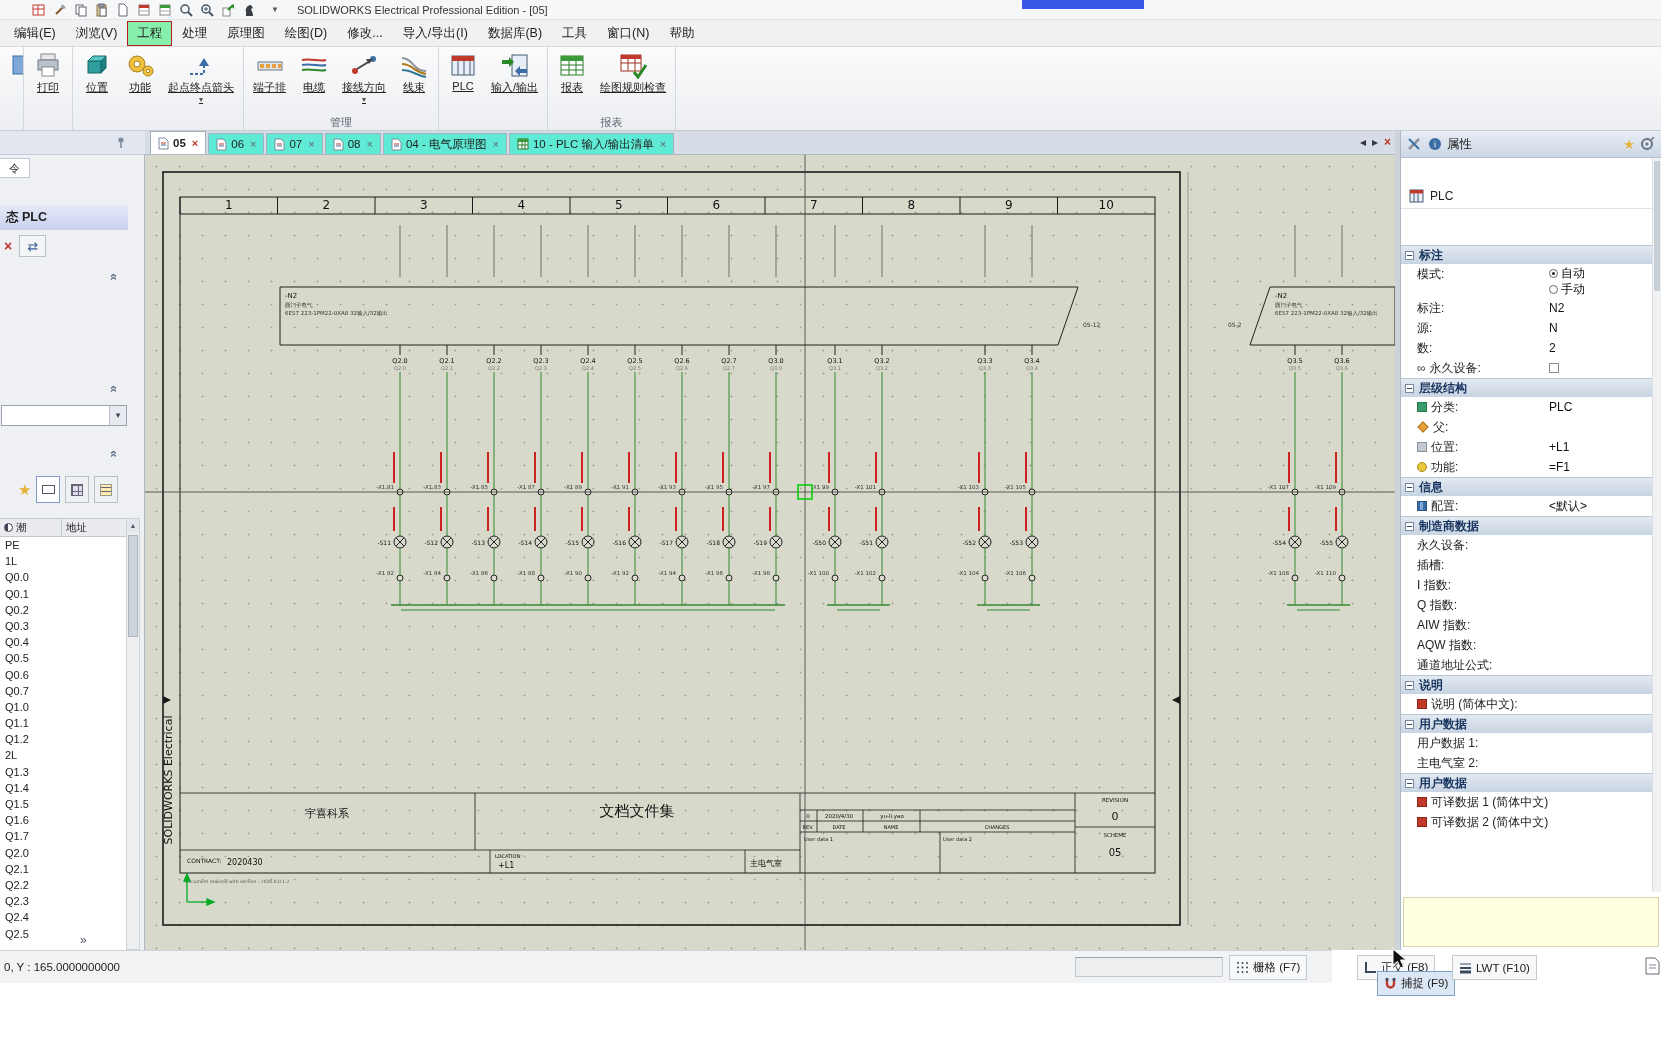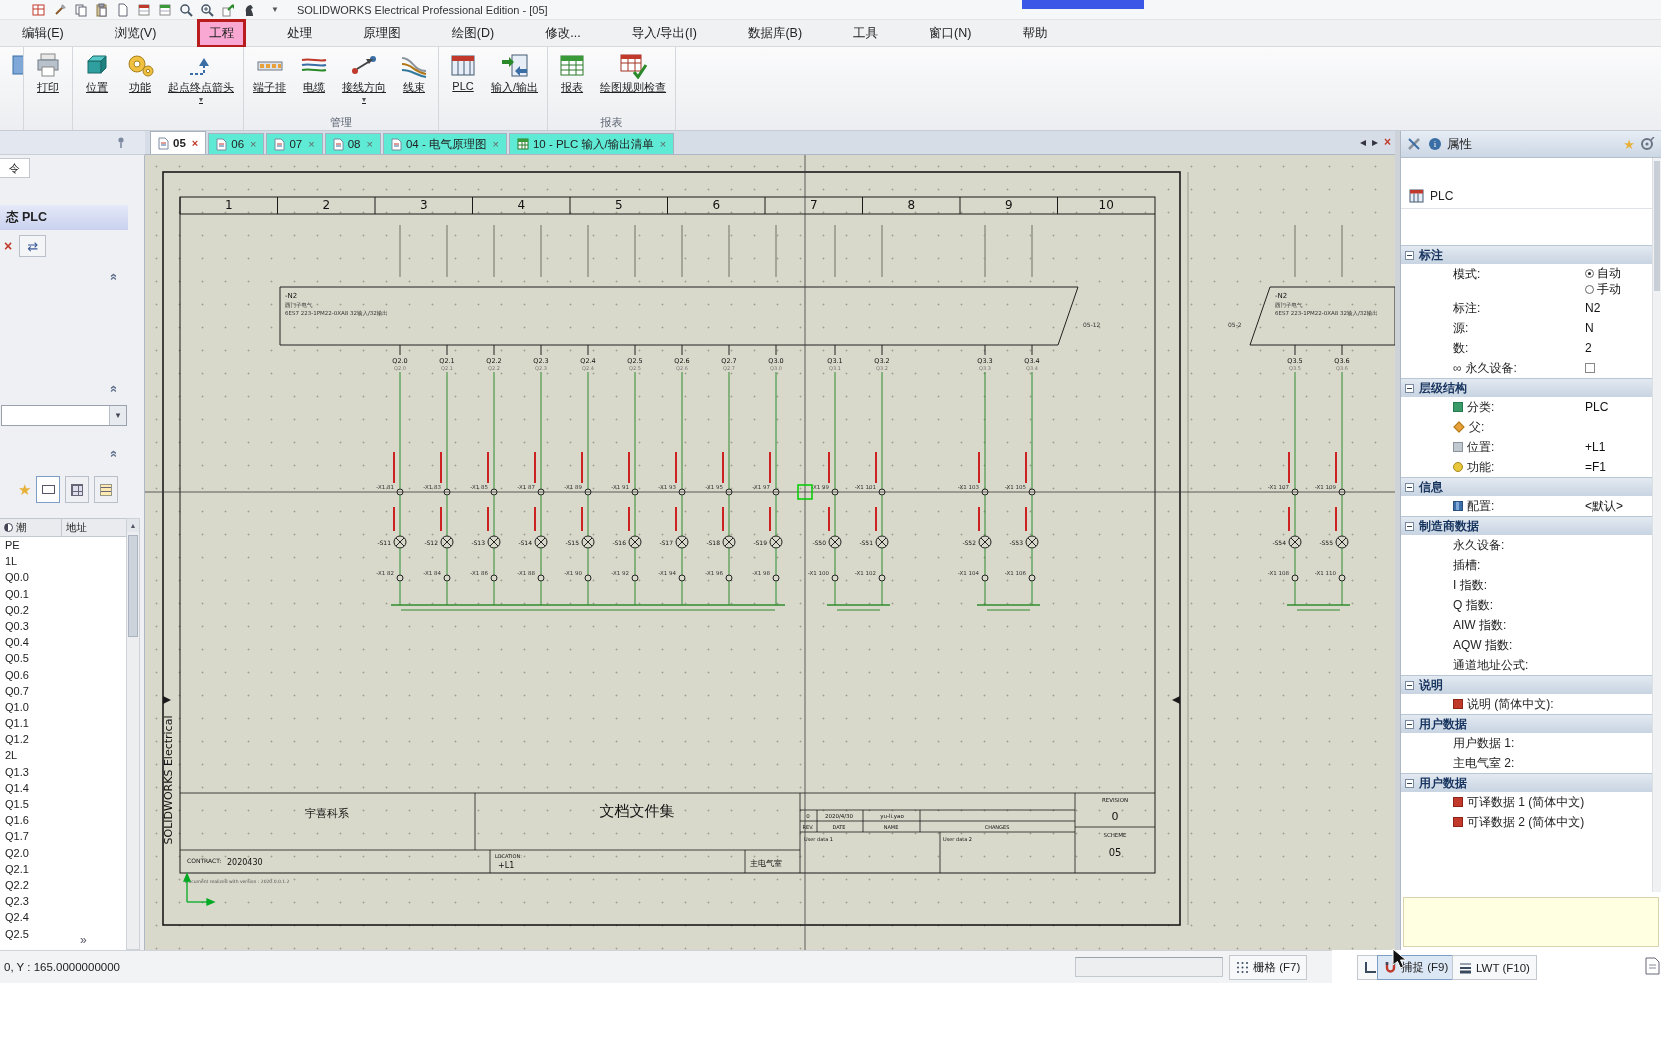--- a/index.html
+++ b/index.html
@@ -6,23 +6,23 @@
   html,body { width:1661px; height:1040px; background:#ffffff; font-family:"Liberation Sans", sans-serif; color:#222; overflow:hidden; position:relative; font-size:12px; }
 
   
   .titlebar { position:absolute; left:0; top:0; width:1661px; height:20px; background:#f6f7f8; border-bottom:1px solid #e2e4e6; display:flex; align-items:center; gap:4px; padding-left:30px; }
   .qat-icon { width:17px; height:15px; display:inline-flex; align-items:center; justify-content:center; }
   .title-text { margin-left:14px; font-size:11px; color:#333; white-space:nowrap; }
   .win-glyph { font-size:8px; color:#555; margin-left:10px; }
   .artifact-strip { position:absolute; left:1022px; top:0; width:122px; height:9px; background:#3a57e8; }
 
   
-  .menubar { position:absolute; left:0; top:20px; width:1661px; height:27px; background:#f0f1f3; border-bottom:1px solid #d8dadd; display:flex; align-items:center; padding-left:12px;gap:31px; }
+  .menubar { position:absolute; left:0; top:20px; width:1661px; height:27px; background:#f0f1f3; border-bottom:1px solid #d8dadd; display:flex; align-items:center; padding-left:4px; }
   .menu-item { padding:4px 10px; font-size:12.5px; color:#222; white-space:nowrap; }
-  .menu-item.active { background:#f9a8d4; border:3px solid #b91c1c; padding:3px 9px; }
+  .menu-item.active { background:#86efac; border:1px solid #b91c1c; padding:3px 9px; }
 
   
   .ribbon { position:absolute; left:0; top:47px; width:1661px; height:84px; background:linear-gradient(#fbfbfc,#eceef1); border-bottom:1px solid #c6ccd3; display:flex; }
   .ribbon-group { display:flex; flex-direction:column; border-right:1px solid #d4d8dd; padding:2px 3px 0 3px; }
   .ribbon-buttons { display:flex; flex:1; align-items:flex-start; gap:1px; }
   .ribbon-btn { display:flex; flex-direction:column; align-items:center; padding:3px 6px 1px 6px; font-size:11px; gap:1px; min-width:40px; white-space:nowrap;text-decoration:underline; }
   .rb-icon { width:30px; height:27px; }
   .rb-drop { font-size:8px; color:#555; line-height:7px; }
   .ribbon-group-label { height:15px; line-height:15px; text-align:center; font-size:11px; color:#5a6270; }
   .ribbon-group.clipped { width:24px; overflow:hidden; padding-left:0; }
@@ -84,21 +84,21 @@
   .rp-header { position:absolute; left:0; top:0; width:260px; height:27px; background:linear-gradient(#e7edf5,#ccd7e5); border-bottom:1px solid #b4bfcc; display:flex; align-items:center; gap:5px; padding:0 6px; font-size:12.5px; }
   .rp-header .spacer { flex:1; }
   .rp-star { color:#e8b23a; font-size:13px; }
   .rp-item-row { position:absolute; left:0; top:52px; width:260px; height:26px; border-bottom:1px solid #dfe3e8; display:flex; align-items:center; gap:6px; padding-left:8px; font-size:12px; }
   .rp-grid { position:absolute; left:0; top:114px; width:251px; }
   .rp-group { height:19px; background:linear-gradient(#e2e9f1,#c8d4e2); border-top:1px solid #b9c6d6; display:flex; align-items:center; gap:5px; padding-left:4px; font-weight:bold; color:#17345f; font-size:12px; }
   .collapse-box { width:9px; height:9px; border:1px solid #7a8aa0; background:#fff; position:relative; flex:none; }
   .collapse-box::after { content:""; position:absolute; left:1px; right:1px; top:3px; border-top:1px solid #345; }
   .rp-row { height:20px; display:flex; align-items:center; font-size:12px; }
   .rp-row.tall { height:34px; align-items:flex-start; padding-top:2px; }
-  .rp-label { width:148px; padding-left:16px; overflow:hidden; white-space:nowrap; display:flex; align-items:center; gap:4px; flex:none;margin-left:36px; }
+  .rp-label { width:148px; padding-left:16px; overflow:hidden; white-space:nowrap; display:flex; align-items:center; gap:4px; flex:none; }
   .rp-value { width:100px; overflow:hidden; white-space:nowrap; color:#111; display:flex; align-items:center; gap:4px; }
   .ic { display:inline-block; width:10px; height:10px; flex:none; }
   .ic-class { background:#3a9a6a; border:1px solid #227a4d; }
   .ic-parent { width:8px; height:8px; background:#e8a13a; transform:rotate(45deg); border:1px solid #b07718; margin:0 2px; }
   .ic-position { background:#c2c8d0; border:1px solid #8a929c; }
   .ic-function { background:#e8c83a; border-radius:50%; border:1px solid #a8881e; }
   .ic-config { background:linear-gradient(90deg,#3a6ea5 30%, #7fa8d8 30% 65%, #3a6ea5 65%); border:1px solid #2a5080; }
   .ic-flag { background:#c0392b; border:1px solid #8e2418; }
   .inf { color:#444; font-size:12px; }
   .radio-line { display:flex; align-items:center; gap:3px; height:15px; }
@@ -107,21 +107,21 @@
   .checkbox { width:10px; height:10px; border:1px solid #888; background:#fff; }
   .rp-scroll { position:absolute; right:0; top:27px; width:9px; bottom:58px; background:#f0f1f3; border-left:1px solid #dcdfe3; }
   .rp-thumb { position:absolute; left:1px; right:1px; top:3px; height:130px; background:#c9cfd7; }
   .rp-help { position:absolute; left:2px; right:2px; bottom:3px; height:50px; background:#ffffe1; border:1px solid #d9d4ae; }
 
   
   .statusbar { position:absolute; left:0; top:950px; width:1332px; height:33px; background:#f2f3f5; border-top:1px solid #cfd3d8; }
   .sb-coords { position:absolute; left:4px; top:10px; font-size:11.5px; color:#222; }
   .sb-field { position:absolute; left:1075px; top:6px; width:148px; height:20px; background:#eceef0; border:1px solid #c3c8cf; border-top-color:#9aa2ab; }
   .sb-toggle { position:absolute; top:4px; height:25px; display:flex; align-items:center; gap:4px; padding:0 6px; font-size:11.5px; background:#f7f8f9; border:1px solid #c4c9d0; white-space:nowrap; }
-  .sb-toggle.active { background:#dce7f6; border-color:#7d9fc6; }
+  .sb-toggle.active { background:#dce7f6; border-color:#7d9fc6;margin-top:16px; }
   .sb-clip-icon { position:absolute; left:1645px; top:6px; }
   .cursor-overlay { position:absolute; left:1392px; top:948px; z-index:50; }
 </style>
 </head>
 <body>
 
 <div class="titlebar">
   <span class="qat-icon">
       <svg width="14" height="14">
         <rect x="1" y="2" width="11" height="10" fill="#fff" stroke="#c0392b"></rect>

